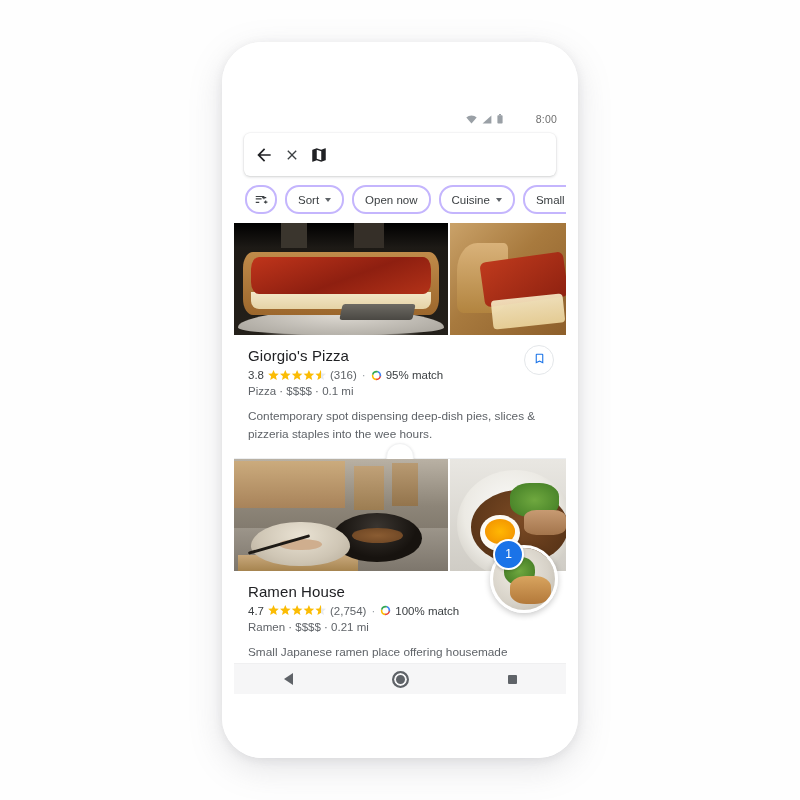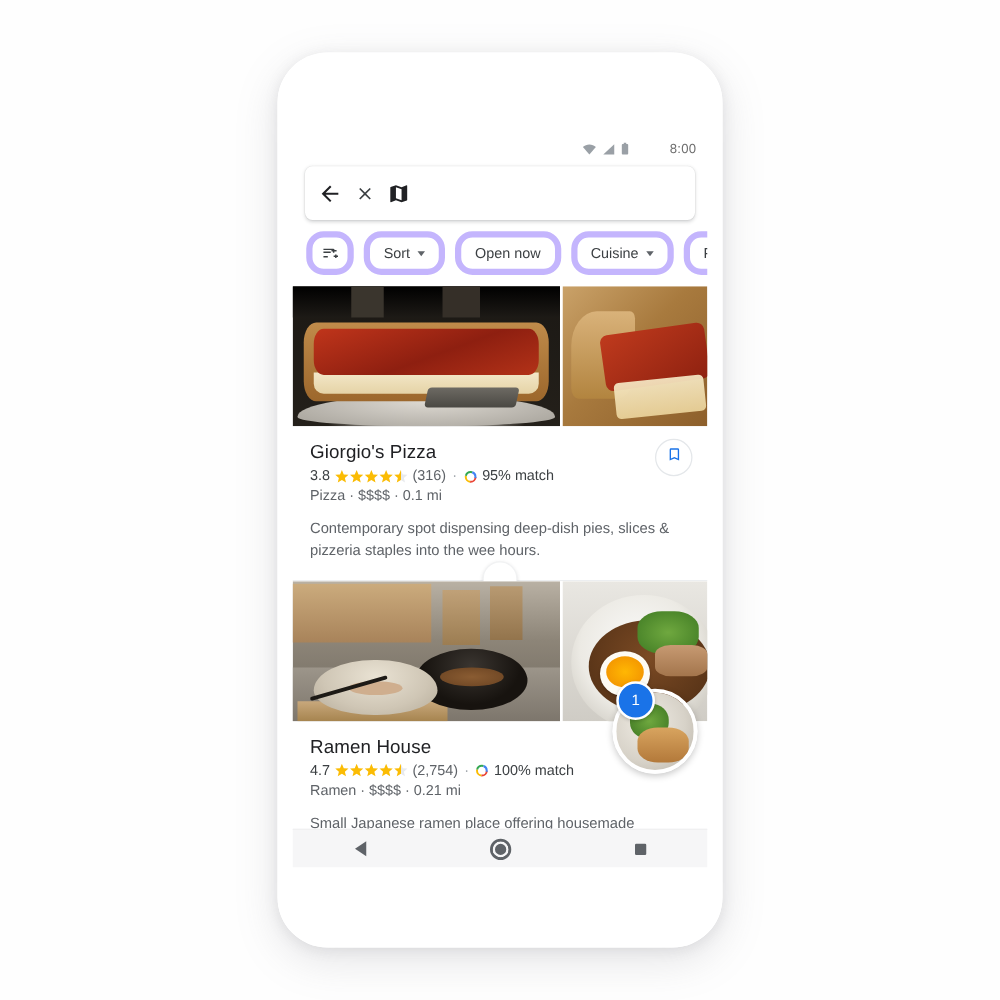--- a/index.html
+++ b/index.html
@@ -51,21 +51,21 @@
   .s-text{ flex:1 1 auto; font-size:14.5px; color:#202124; letter-spacing:.1px; }
   .s-close{ width:16px; height:16px; flex:0 0 auto; }
   .s-map{ width:18px; height:18px; flex:0 0 auto; }
 
   
   .chiprow{
     display:flex; align-items:center; gap:8px; padding:9px 0 9px 11px;
     overflow:hidden; white-space:nowrap;
   }
   .chip{
-    height:25px; border:5px solid #c4b5fd; border-radius:14px;
+    height:25px; border:2px solid #c4b5fd; border-radius:14px;
     display:inline-flex; align-items:center; gap:5px;
     padding:0 11px; font-size:11.5px; color:#3c4043; background:#fff;
     flex:0 0 auto;
   }
   .chip.icononly{ padding:0 7px; }
   .chip .caret{
     width:0;height:0;border-left:3.5px solid transparent;border-right:3.5px solid transparent;
     border-top:4px solid #5f6368; margin-left:1px;
   }
 
@@ -271,21 +271,21 @@
         <span class="caret"></span>
       </div>
       <div class="chip">
         <span>Open now</span>
       </div>
       <div class="chip">
         <span>Cuisine</span>
         <span class="caret"></span>
       </div>
       <div class="chip">
-        <span>Pizza</span>
+        <span>Small</span>
         <span class="caret"></span>
       </div>
 
     </div>
 
     <div class="card">
       <div class="photos">
         <div class="ph big">
           <div class="pz-big">
             <div class="pz-top-dark"></div>

